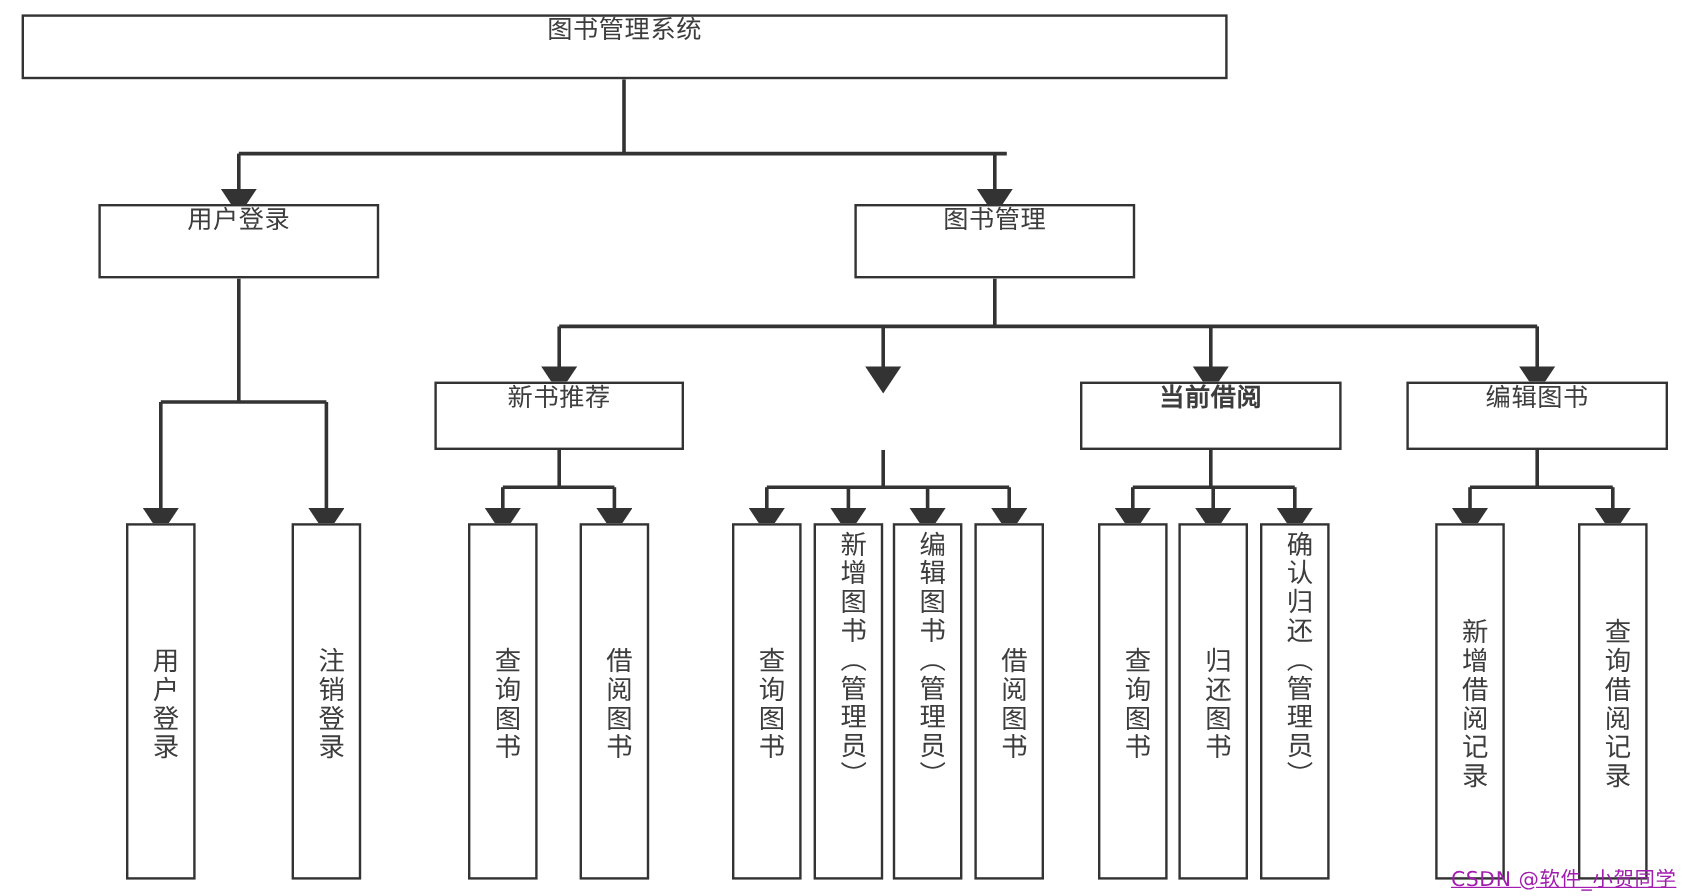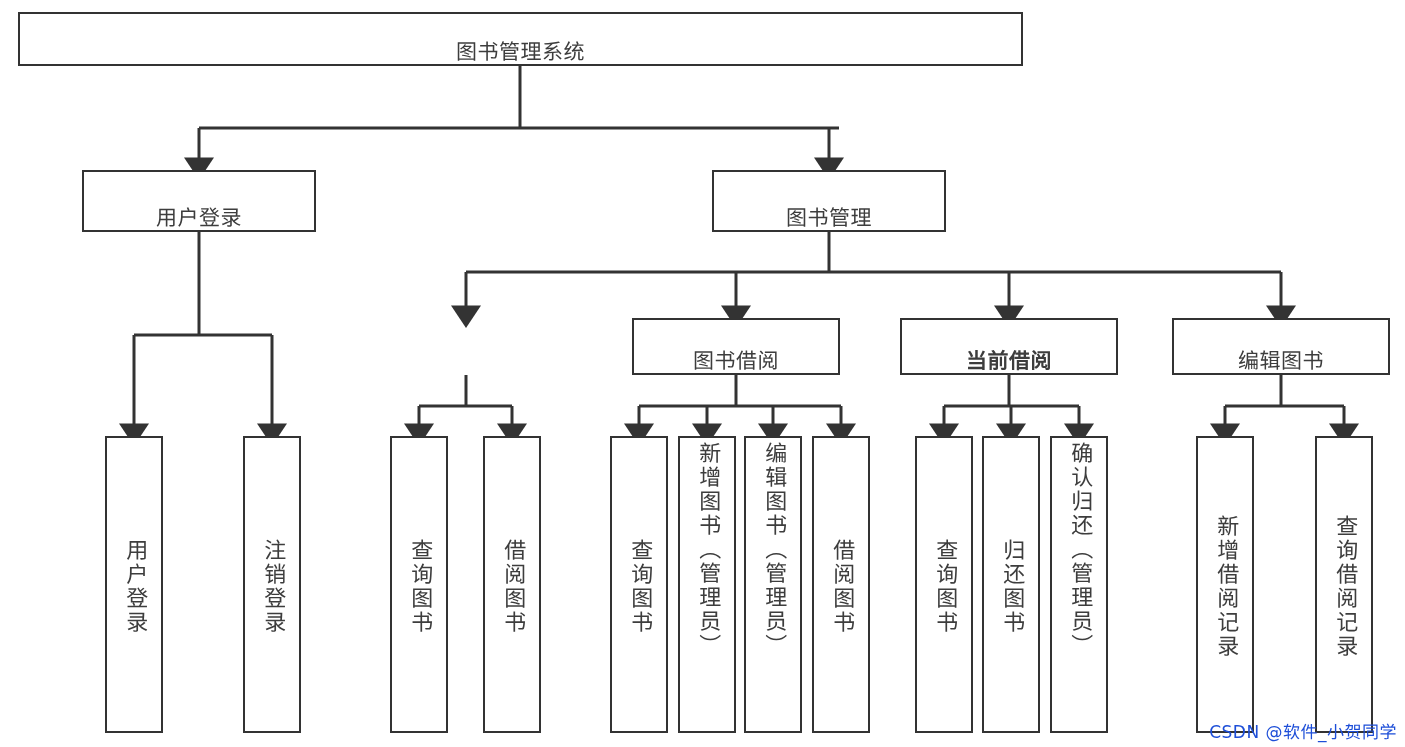--- a/index.html
+++ b/index.html
@@ -25,21 +25,21 @@
     width: 1405px;
     height: 747px;
     pointer-events: none;
   }
   .node {
     position: absolute;
     box-sizing: border-box;
     border: 2px solid #333333;
     background: #ffffff;
     display: flex;
-    align-items: flex-end;
+    align-items: flex-start;
     justify-content: center;
     color: #3d3d3d;
   }
   .node-label {
     display: block;
     text-align: center;
     color: #3d3d3d;
     letter-spacing: 0.5px;
   }
   
@@ -64,23 +64,24 @@
   }
   .node.vert.center .node-label {
     margin-top: auto;
     margin-bottom: auto;
   }
   #watermark {
     position: absolute;
     right: 8px;
     bottom: 4px;
     font-size: 17px;
-    color: #1d4ed8;
+    color: #a21caf;
     white-space: nowrap;
     letter-spacing: 0.5px;
+    text-decoration: underline;
   }
 </style>
 </head>
 <body>
 
 <div id="diagram-canvas">
 
   <svg id="edge-layer" viewBox="0 0 1405 747" width="1405" height="747" xmlns="http://www.w3.org/2000/svg">
     <defs>
       <marker id="arrowhead" markerWidth="10" markerHeight="12" refX="2.2" refY="5" orient="auto" markerUnits="strokeWidth">
@@ -135,22 +136,22 @@
     <span class="node-label">图书管理系统</span>
   </div>
 
   <div class="node horiz" style="left:82px; top:170px; width:234px; height:62px;">
     <span class="node-label">用户登录</span>
   </div>
   <div class="node horiz" style="left:712px; top:170px; width:234px; height:62px;">
     <span class="node-label">图书管理</span>
   </div>
 
-  <div class="node horiz" style="left:632px; top:318px; width:208px; height:57px;">
-    <span class="node-label">图书借阅</span>
+  <div class="node horiz" style="left:362px; top:318px; width:208px; height:57px;">
+    <span class="node-label">新书推荐</span>
   </div>
   <div class="node horiz" style="left:900px; top:318px; width:218px; height:57px;font-weight:bold;">
     <span class="node-label">当前借阅</span>
   </div>
   <div class="node horiz" style="left:1172px; top:318px; width:218px; height:57px;">
     <span class="node-label">编辑图书</span>
   </div>
 
   <div class="node vert center" style="left:105px; top:436px; width:58px; height:297px;">
     <span class="node-label">用户登录</span>

